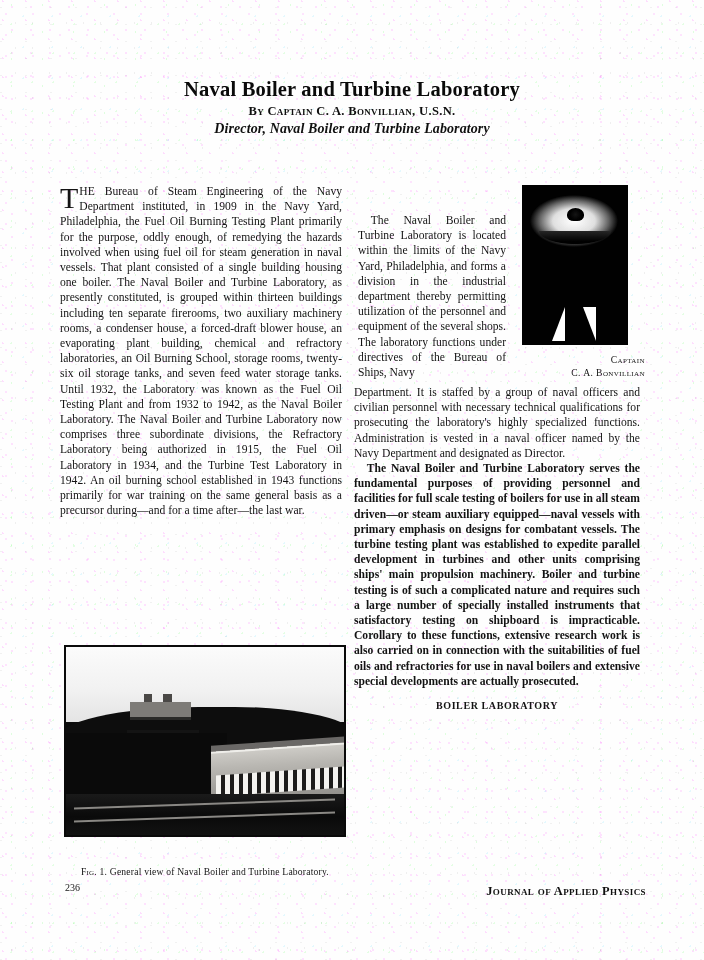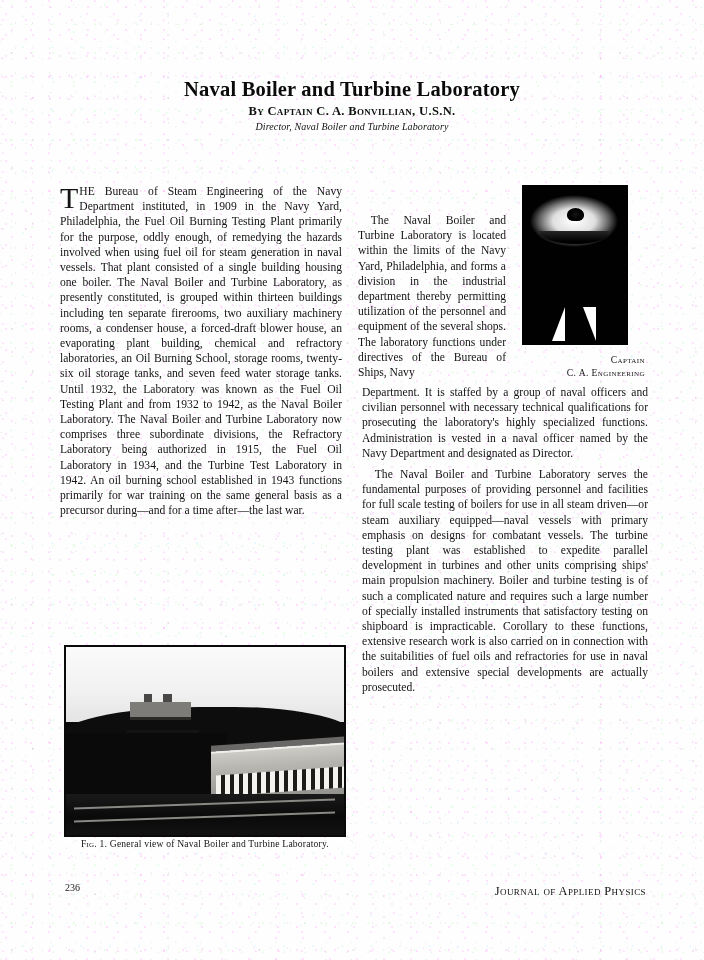--- a/index.html
+++ b/index.html
@@ -60,53 +60,53 @@
     font-weight: bold;
     font-variant: small-caps;
     letter-spacing: .35px;
     color: #101010;
   }
   .subbyline {
     position: absolute;
     left: 0; right: 0;
     top: 121px;
     text-align: center;
-    font-size: 10px;
-    font-weight: normal;
+    font-size: 14px;
+    font-weight: bold;
     font-style: italic;
     letter-spacing: .1px;
     color: #101010;
   }
 
   
   .col {
     position: absolute;
     font-size: 11.6px;
     line-height: 15.2px;
     text-align: justify;
     text-justify: inter-word;
     color: #131313;
     hyphens: none;
   }
   .col p { margin: 0; }
-  .col p + p { margin-top: 6px; }
+  .col p + p { margin-top: 0; font-weight: bold; }
 
   #col-left {
     left: 60px;
     top: 184px;
     width: 282px;
   }
   #col-right-top {
     left: 358px;
     top: 184px;
     width: 148px;
     margin-top: 29px;
   }
   #col-right-rest {
-    left: 362px;
+    left: 354px;
     top: 385px;
     width: 286px;
   }
 
   .indent { text-indent: 1.1em; }
 
   
   .dropcap-para { position: relative; }
   .dropcap {
     float: left;
@@ -269,21 +269,21 @@
     left: 3%; width: 94%; height: 2px;
     background: #8a8884;
     transform: skewY(-2deg);
   }
   #figure .rail1 { top: 83%; }
   #figure .rail2 { top: 90%; }
 
   .fig-caption {
     position: absolute;
     left: 60px;
-    top: 838px;
+    top: 866px;
     width: 290px;
     text-align: center;
     font-size: 9.6px;
     line-height: 12px;
     font-variant: small-caps;
     letter-spacing: .2px;
     color: #151515;
   }
   .fig-caption .cap-body { font-variant: normal; }
 
@@ -302,21 +302,21 @@
     left: 65px;
     top: 882px;
     font-size: 10px;
     color: #151515;
   }
   .journal-name {
     position: absolute;
     right: 58px;
     top: 884px;
     font-size: 12.4px;
-    font-weight: normal;
+    font-weight: bold;
     font-variant: small-caps;
     letter-spacing: .4px;
     color: #101010;
   }
 </style>
 </head>
 <body>
 
 <div id="page"></div>
 
@@ -335,26 +335,27 @@
   </div>
 
   <div id="portrait">
     <div class="insignia"></div>
     <div class="visor"></div>
     <div class="collar-l"></div>
     <div class="collar-r"></div>
   </div>
   <div class="portrait-caption">
     <div>Captain</div>
-    <div>C. A. Engineering</div>
+    <div>C. A. Bonvillian</div>
   </div>
 
   <div class="col" id="col-right-rest">
     <p>Department. It is staffed by a group of naval officers and civilian personnel with necessary technical qualifications for prosecuting the laboratory's highly specialized functions. Administration is vested in a naval officer named by the Navy Department and designated as Director.</p>
     <p class="indent">The Naval Boiler and Turbine Laboratory serves the fundamental purposes of providing personnel and facilities for full scale testing of boilers for use in all steam driven—or steam auxiliary equipped—naval vessels with primary emphasis on designs for combatant vessels. The turbine testing plant was established to expedite parallel development in turbines and other units comprising ships' main propulsion machinery. Boiler and turbine testing is of such a complicated nature and requires such a large number of specially installed instruments that satisfactory testing on shipboard is impracticable. Corollary to these functions, extensive research work is also carried on in connection with the suitabilities of fuel oils and refractories for use in naval boilers and extensive special developments are actually prosecuted.</p>
+    <div class="section-head">BOILER LABORATORY</div>
   </div>
 
   <div id="figure">
     <div class="sky"></div>
     <div class="trees"></div>
     <div class="ridge"></div>
     <div class="stack1"></div>
     <div class="stack2"></div>
     <div class="blockhouse"></div>
     <div class="bldg-far"></div>

